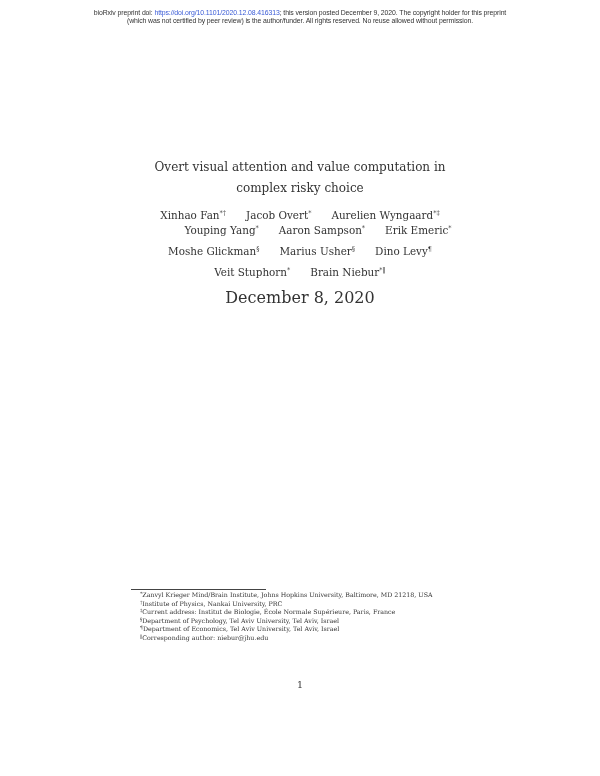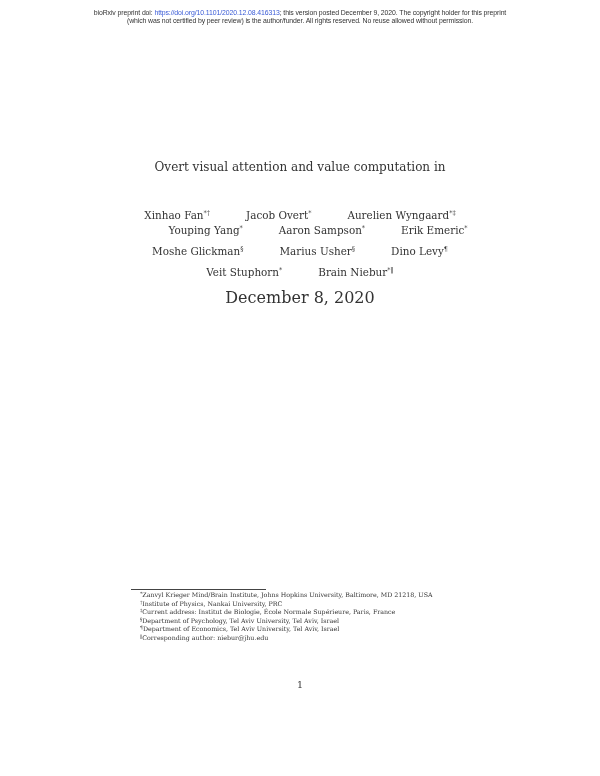--- a/index.html
+++ b/index.html
@@ -48,21 +48,21 @@
       left: 0;
       width: 600px;
       display: flex;
       justify-content: center;
       font-family: "DejaVu Serif", serif;
       font-size: 10.4px;
       color: #333;
       white-space: nowrap;
     }
     .author-row span.author {
-      margin: 0 18px;
+      margin: 0 10px;
     }
     .author-row sup {
       font-size: 6.5px;
       vertical-align: 4px;
       line-height: 0;
     }
     .date {
       position: absolute;
       top: 288px;
       left: 0;
@@ -112,20 +112,21 @@
 </head>
 <body>
 
 <div class="header">
   <div><span>bioRxiv preprint doi: </span><a>https://doi.org/10.1101/2020.12.08.416313</a><span>; this version posted December 9, 2020. The copyright holder for this preprint</span></div>
   <div>(which was not certified by peer review) is the author/funder. All rights reserved. No reuse allowed without permission.</div>
 </div>
 
 <h1 class="title">
   <span>Overt visual attention and value computation in</span><br>
+  <span>complex risky choice</span>
 </h1>
 
 <div class="author-row" style="top:209px;">
   <span class="author"><span>Xinhao Fan</span><sup>*†</sup></span>
   <span class="author"><span>Jacob Overt</span><sup>*</sup></span>
   <span class="author"><span>Aurelien Wyngaard</span><sup>*‡</sup></span>
 </div>
 
 <div class="author-row" style="top:224px;padding-left:18px;">
   <span class="author"><span>Youping Yang</span><sup>*</sup></span>

